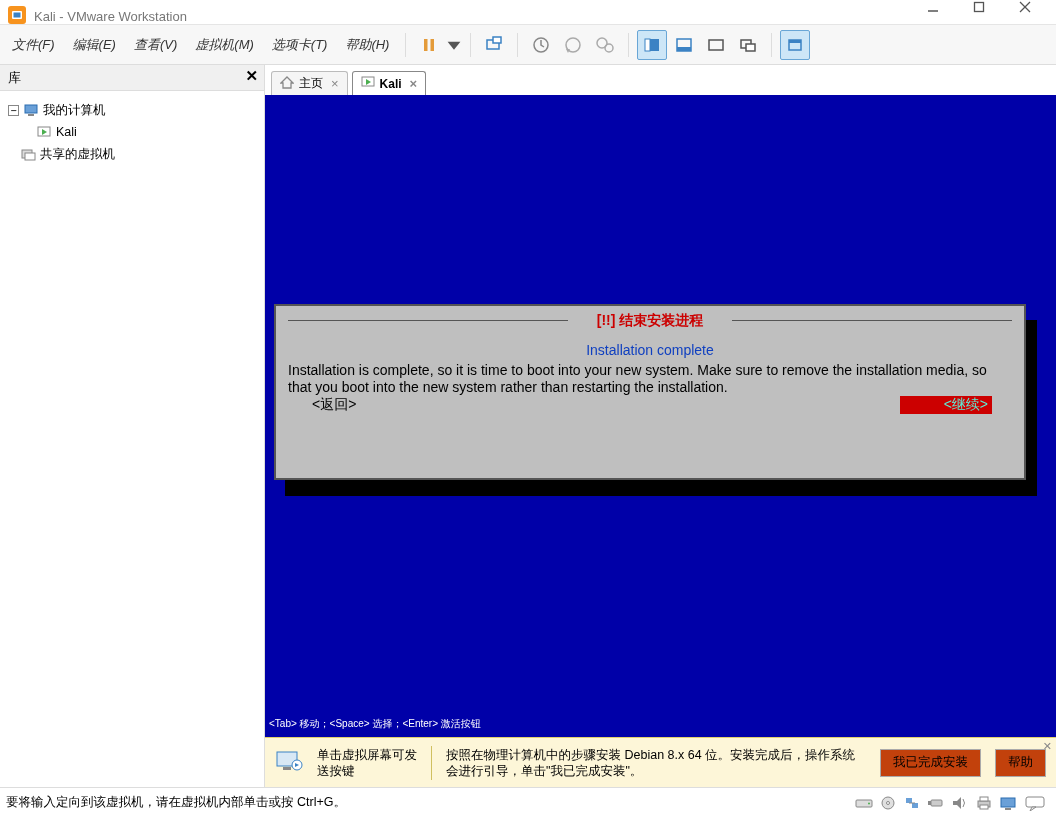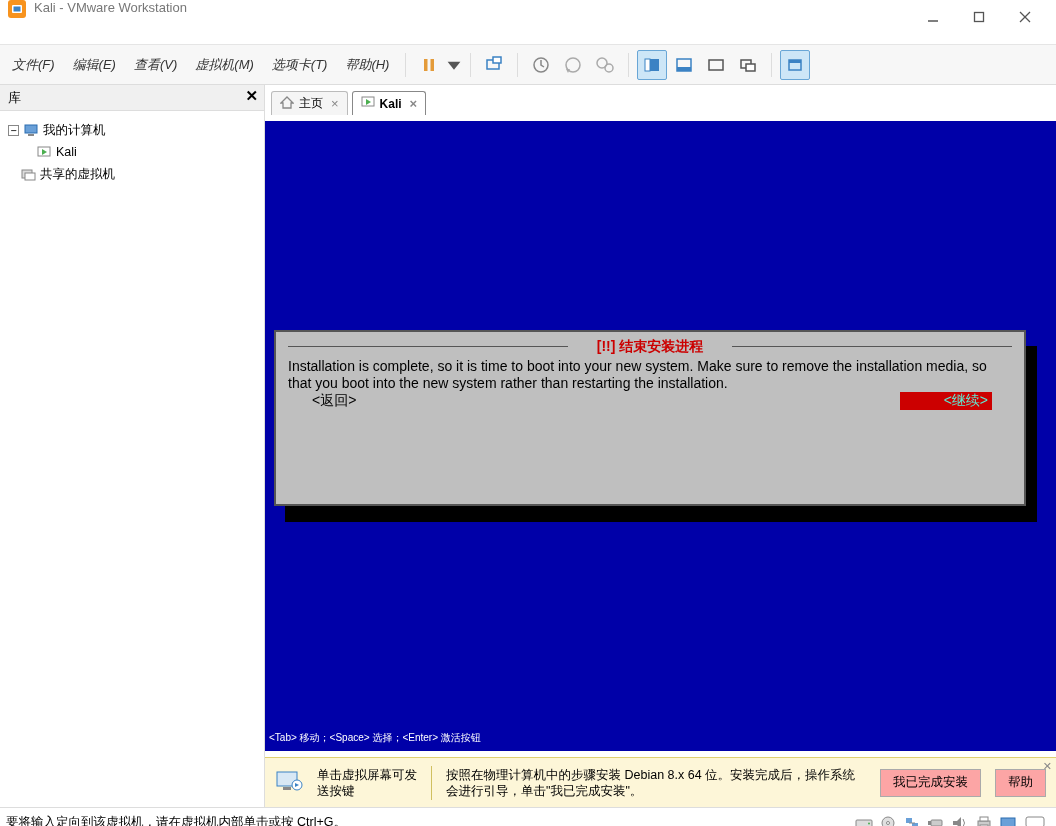--- a/index.html
+++ b/index.html
@@ -1,19 +1,19 @@
 <!DOCTYPE html>
 <html><head>
 <meta charset="utf-8">
 <style>
 * { margin: 0; padding: 0; box-sizing: border-box; font-family: "Microsoft YaHei", "Segoe UI", Tahoma, sans-serif; }
 body { width: 1056px; height: 826px; background: #fff; overflow: hidden; position: relative; }
 
 
-.titlebar { height: 45px; background: #fff; border-bottom: 1px solid #e5e5e5; display: flex; align-items: flex-start; padding: 0 8px; color: #777; font-size: 13px; }
+.titlebar { height: 25px; background: #fff; border-bottom: 1px solid #e5e5e5; display: flex; align-items: flex-end; padding: 0 8px; color: #777; font-size: 13px; }
 .titlebar .app-icon { width: 18px; height: 18px; background: #f7931e; border-radius: 3px; margin-right: 8px; display: flex; align-items: center; justify-content: center; }
 .titlebar .app-icon svg { width: 12px; height: 12px; }
 .titlebar .win-ctrls { margin-left: auto; display: flex; }
 .titlebar .win-ctrls .wc { width: 46px; height: 34px; display: flex; align-items: center; justify-content: center; color: #777; }
 .titlebar .win-ctrls .wc svg { width: 12px; height: 12px; }
 
 
 .menubar { height: 40px; background: #f7f7f7; border-bottom: 1px solid #ddd; display: flex; align-items: center; padding: 0 4px; font-size: 13px; color: #333; gap: 2px; font-style: italic; }
 .menubar .mitem { padding: 4px 8px; white-space: nowrap; }
 .menubar .sep { width: 1px; height: 24px; background: #ddd; margin: 0 6px; }
@@ -32,21 +32,21 @@
 .searchbox .search-icon { margin-right: 6px; }
 .searchbox .dd { margin-left: auto; font-size: 10px; }
 .tree { padding: 8px 8px; font-size: 12.5px; }
 .tree .node { display: flex; align-items: center; height: 22px; gap: 4px; }
 .tree .node .exp { width: 11px; height: 11px; border: 1px solid #888; font-size: 10px; line-height: 9px; text-align: center; font-family: monospace; }
 .tree .node.lvl1 { padding-left: 28px; }
 .tree .node.lvl0b { padding-left: 12px; }
 .tree .ico { width: 16px; height: 16px; display: inline-flex; align-items: center; justify-content: center; }
 
 
-.content { flex: 1; display: flex; flex-direction: column; background: #fff; gap: 6px; }
+.content { flex: 1; display: flex; flex-direction: column; background: #fff; }
 .tabbar { height: 30px; display: flex; align-items: flex-end; padding: 4px 6px 0; gap: 4px; background: #fff; }
 .tab { height: 24px; border: 1px solid #bbb; border-bottom: none; background: #f5f5f5; display: flex; align-items: center; padding: 0 8px; font-size: 12px; gap: 5px; border-radius: 3px 3px 0 0; }
 .tab.active { background: #fff; border-color: #888; font-weight: bold; }
 .tab .x { color: #888; font-size: 13px; font-family: Arial; margin-left: 3px; }
 
 .vm-screen { flex: 1; background: #0000a8; position: relative; font-family: "Courier New", monospace; font-size: 14px; color: #fff; overflow: hidden; }
 .installer-shadow { position: absolute; left: 20px; top: 225px; width: 752px; height: 176px; background: #000; }
 .installer-box { position: absolute; left: 9px; top: 209px; width: 752px; height: 176px; background: #bfbfbf; border: 2px solid #555; padding: 6px 12px; color: #000; }
 .installer-title-row { text-align: center; color: #c00; font-weight: bold; line-height: 16px; height: 16px; position: relative; }
 .installer-title-row::before,
@@ -58,21 +58,21 @@
 .installer-buttons { display: flex; justify-content: space-between; padding: 0 20px; }
 .installer-buttons .ibtn { padding: 0 4px; }
 .installer-buttons .ibtn.sel { background: #c00; color: #5eead4; padding-left: 44px; }
 
 .vm-footer-line { position: absolute; left: 0; bottom: 0; right: 0; height: 20px; color: #fff; padding: 0 4px; font-size: 10px; }
 
 .info-strip { height: 50px; background: #fdf6d8; border-top: 1px solid #e0d070; display: flex; align-items: center; padding: 8px 10px; font-size: 12.5px; gap: 14px; position: relative; }
 .info-strip .hint1 { width: 100px; line-height: 16px; }
 .info-strip .divider { width: 1px; height: 34px; background: #d0c060; }
 .info-strip .hint2 { flex: 1; line-height: 16px; }
-.info-strip .sbtn { height: 28px; padding: 0 12px; background: #fca5a5; border: 1px solid #aaa; font-size: 12.5px; display: flex; align-items: center; }
+.info-strip .sbtn { height: 28px; padding: 0 12px; background: #c2410c; border: 1px solid #aaa; font-size: 12.5px; display: flex; align-items: center; }
 .info-strip .close-small { position: absolute; right: 4px; top: 2px; font-size: 11px; color: #888; font-family: Arial; }
 
 .statusbar { height: 30px; background: #fff; border-top: 1px solid #ddd; display: flex; align-items: center; padding: 0 6px; font-size: 12.5px; }
 .statusbar .status-icons { margin-left: auto; display: flex; gap: 4px; align-items: center; }
 .statusbar .sico { width: 20px; height: 18px; display: flex; align-items: center; justify-content: center; }
 </style>
 </head>
 <body>
 
 <div class="titlebar">
@@ -236,20 +236,21 @@
             </svg></span>
         <span>Kali</span>
         <span class="x">×</span>
       </div>
     </div>
 
     <div class="vm-screen">
       <div class="installer-shadow"></div>
       <div class="installer-box">
         <div class="installer-title-row">[!!] 结束安装进程</div>
+        <div class="installer-subtitle">Installation complete</div>
         <div class="installer-body">Installation is complete, so it is time to boot into your new system. Make sure to remove the installation media, so that you boot into the new system rather than restarting the installation.</div>
         <div class="installer-buttons">
           <span class="ibtn">&lt;返回&gt;</span>
           <span class="ibtn sel">&lt;继续&gt;</span>
         </div>
       </div>
       <div class="vm-footer-line">&lt;Tab&gt; 移动；&lt;Space&gt; 选择；&lt;Enter&gt; 激活按钮</div>
     </div>
 
     <div class="info-strip">

